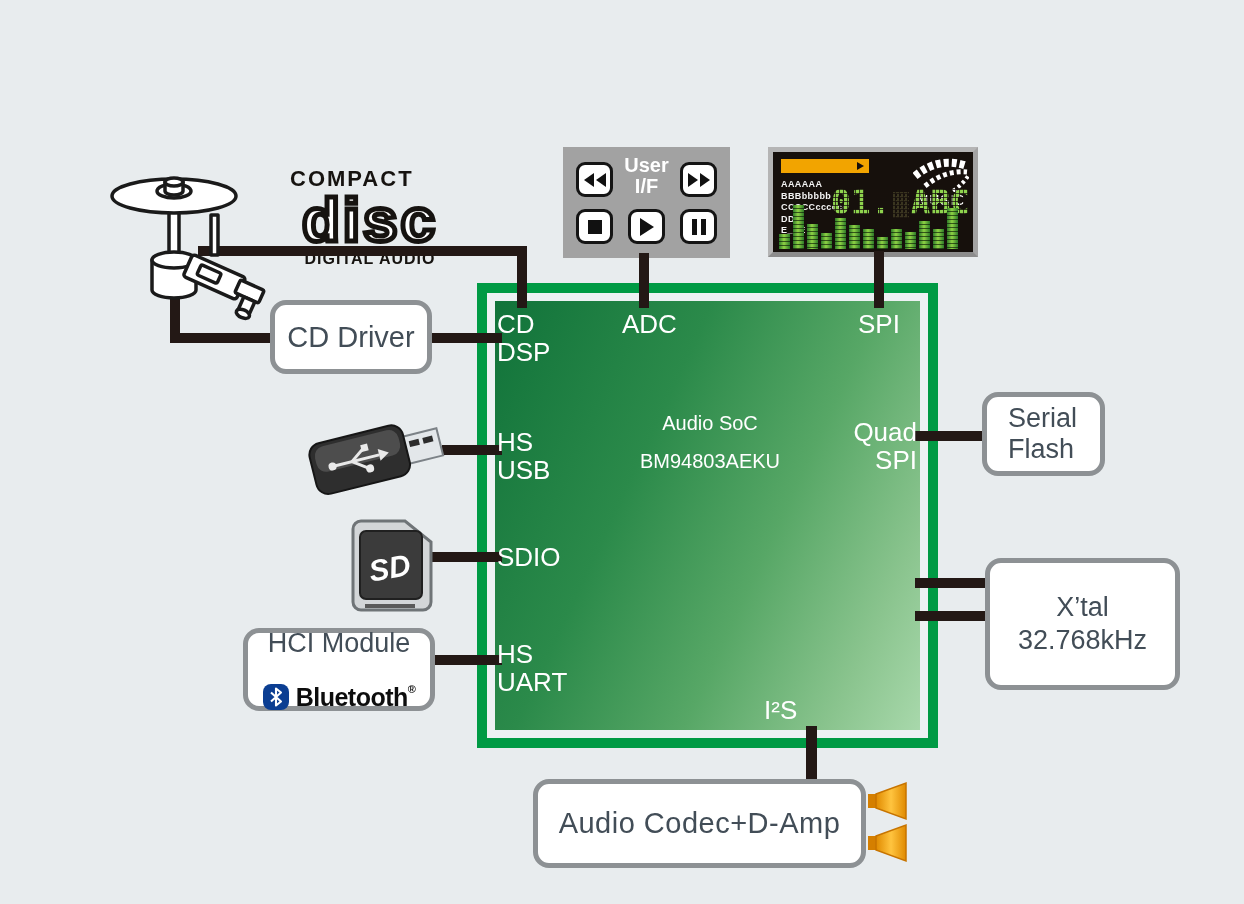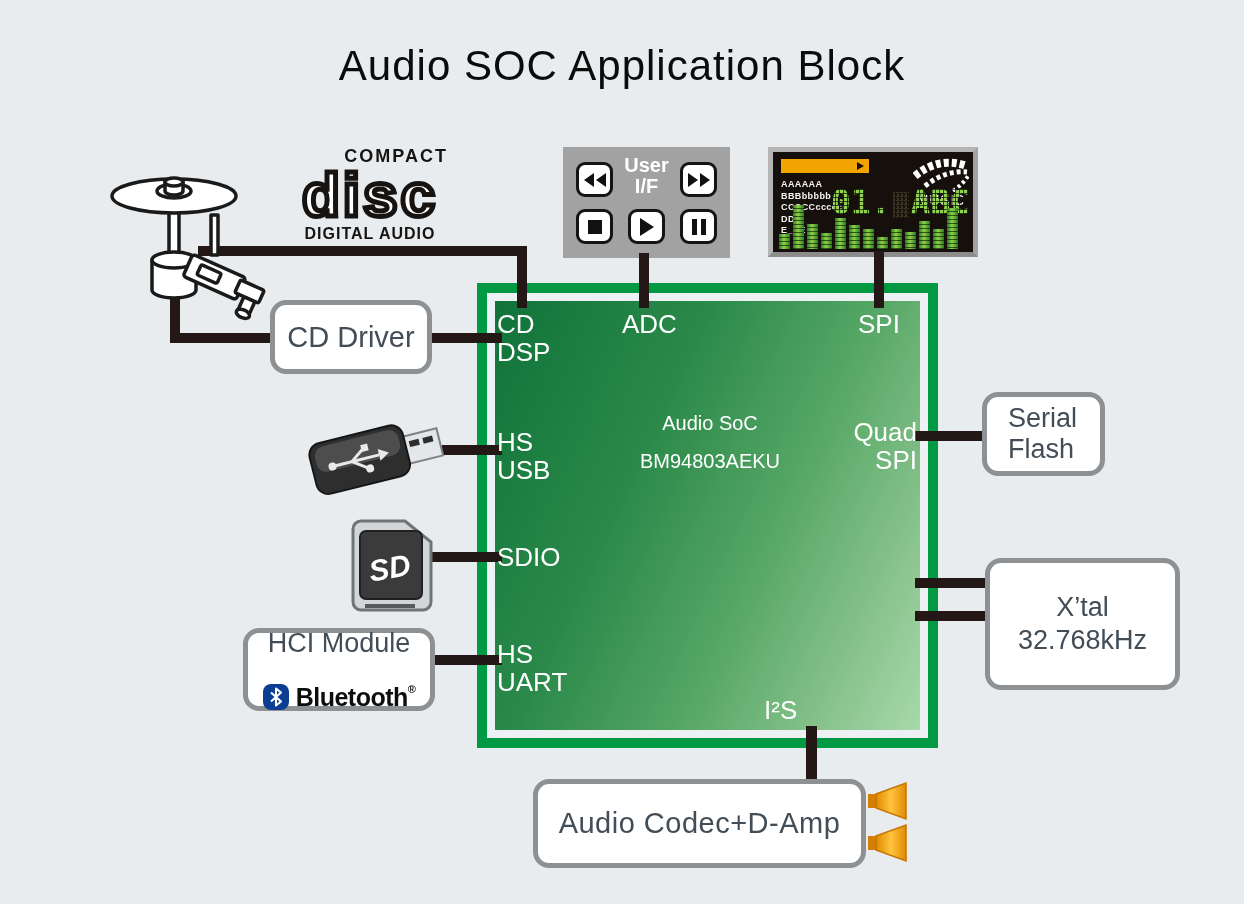--- a/index.html
+++ b/index.html
@@ -8,21 +8,21 @@
          font-family:"Liberation Sans",sans-serif;}
 
   .title{position:absolute;left:0;right:0;top:42px;text-align:center;
          font-size:42px;color:#0b0b0b;letter-spacing:1px;}
 
   
   .wire{position:absolute;background:#231815;z-index:5;}
 
   
   .cdlogo{position:absolute;left:290px;top:146px;width:160px;z-index:1;color:#161310;}
-  .cdlogo .top{text-align:right;font-weight:bold;font-size:18px;letter-spacing:2px;padding-right:2px;}
+  .cdlogo .top{font-weight:bold;font-size:22px;letter-spacing:2px;padding-right:2px;margin-top:20px;}
   .cdlogo .main{font-weight:bold;font-size:62px;line-height:56px;letter-spacing:3px;
                 color:#ffffff;-webkit-text-stroke:5px #161310;text-align:center;}
   .cdlogo .bottom{text-align:center;font-weight:bold;font-size:16px;letter-spacing:1px;margin-top:2px;}
 
   
   .chip-frame{position:absolute;left:477px;top:283px;width:461px;height:465px;
               border:10px solid #009a44;background:#edf1f3;z-index:2;}
   .chip-inner{position:absolute;left:8px;top:8px;right:8px;bottom:8px;
               background:linear-gradient(115deg,#11733a 0%,#2b8a4a 35%,#57a766 62%,#8ac48e 85%,#a8d8ab 100%);}
   .port{position:absolute;color:#fff;font-size:26px;line-height:1.08;z-index:6;}
@@ -77,21 +77,20 @@
   .illus{position:absolute;z-index:6;}
   .btrow{display:flex;align-items:center;justify-content:center;gap:7px;margin-top:3px;}
   .btword{font-weight:bold;font-size:25px;color:#0d0d0d;letter-spacing:-0.5px;}
   .btreg{font-size:11px;vertical-align:top;color:#0d0d0d;}
 </style>
 </head>
 <body>
 
 <div id="stage">
 
-  <div class="title">Audio SOC Application Block</div>
 
   <div class="cdlogo">
     <div class="top">COMPACT</div>
     <div class="main">disc</div>
     <div class="bottom">DIGITAL AUDIO</div>
   </div>
 
   <div class="wire" style="left:198px;top:246px;width:329px;height:10px;"></div>
   <div class="wire" style="left:517px;top:246px;width:10px;height:62px;"></div>
   <div class="wire" style="left:170px;top:288px;width:10px;height:55px;"></div>

